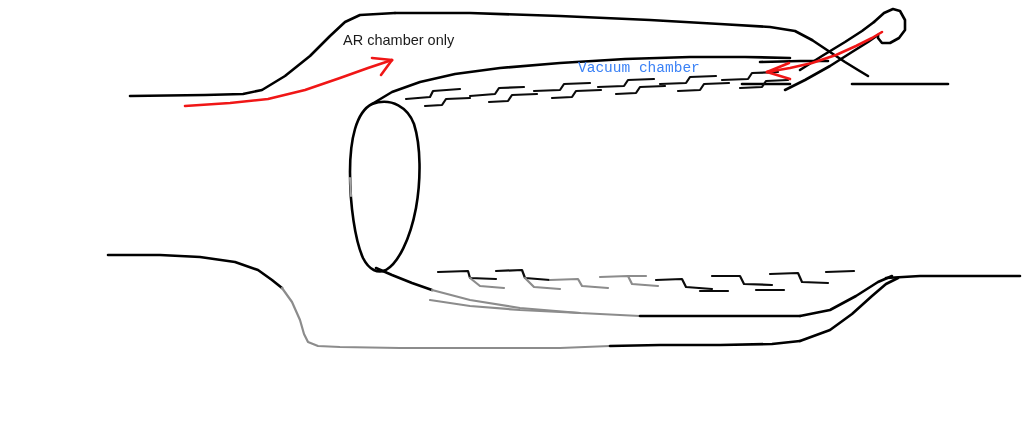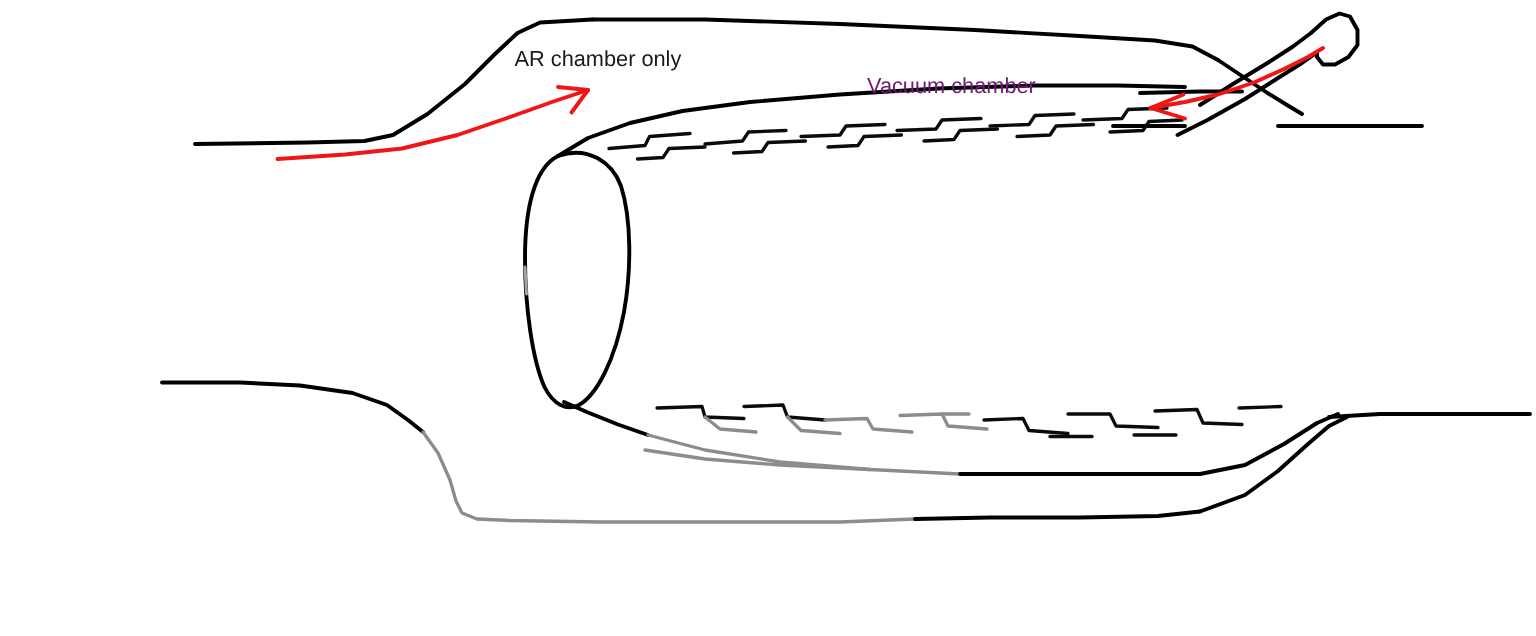--- a/index.html
+++ b/index.html
@@ -44,22 +44,23 @@
     font-size: 14.5px;
     line-height: 1;
   }
   #label-ar {
     left: 343px;
     top: 33px;
     color: #1a1a1a;
   }
   #label-vac {
     left: 578px;
-    top: 51px;
-    color: #701a75;
+    top: 61px;
+    color: #3b82f6;
+    font-family: Liberation Mono, monospace;
   }
 </style>
 </head>
 <body>
 
 <div id="canvas-wrap">
 
   <svg id="drawing" viewBox="0 0 1024 424">
 
     <g>

